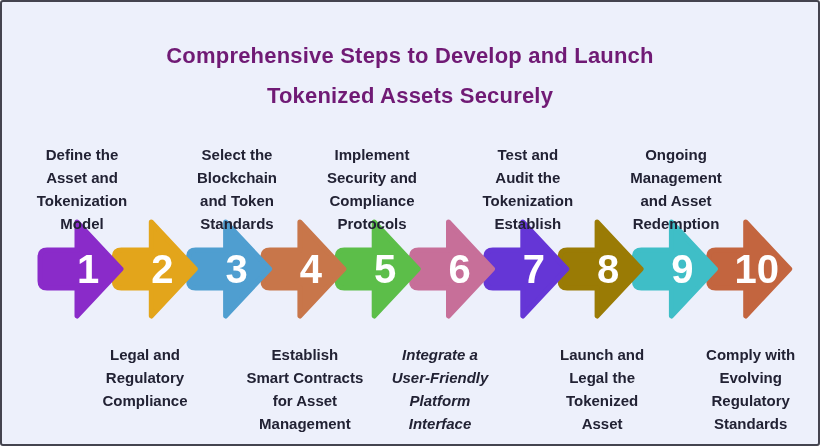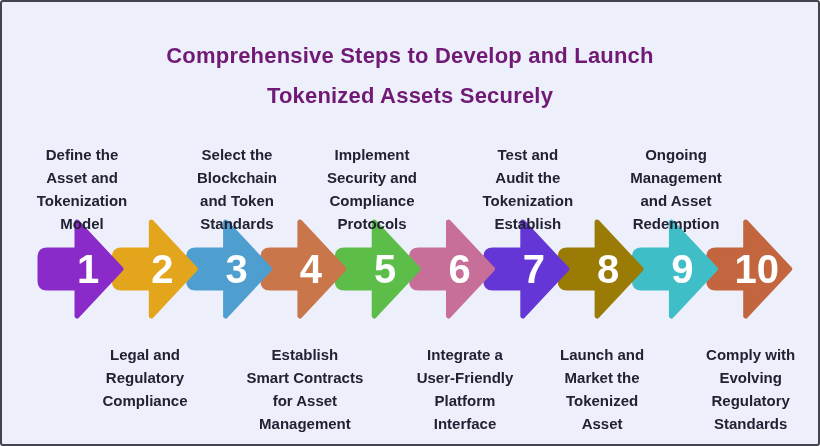--- a/index.html
+++ b/index.html
@@ -94,30 +94,30 @@
 and Token
 Standards</div>
       <div class="step-label bottom" style="left: 224.9px;">Establish
 Smart Contracts
 for Asset
 Management</div>
       <div class="step-label top" style="left: 292px;">Implement
 Security and
 Compliance
 Protocols</div>
-      <div class="step-label bottom" style="left: 385px;">Integrate a
+      <div class="step-label bottom" style="left: 360px; font-style: italic;">Integrate a
 User-Friendly
 Platform
 Interface</div>
       <div class="step-label top" style="left: 447.8px;">Test and
 Audit the
 Tokenization
 Establish</div>
       <div class="step-label bottom" style="left: 522.1px;">Launch and
-Market the
+Legal the
 Tokenized
 Asset</div>
       <div class="step-label top" style="left: 596px;">Ongoing
 Management
 and Asset
 Redemption</div>
       <div class="step-label bottom" style="left: 670.7px;">Comply with
 Evolving
 Regulatory
 Standards</div>

